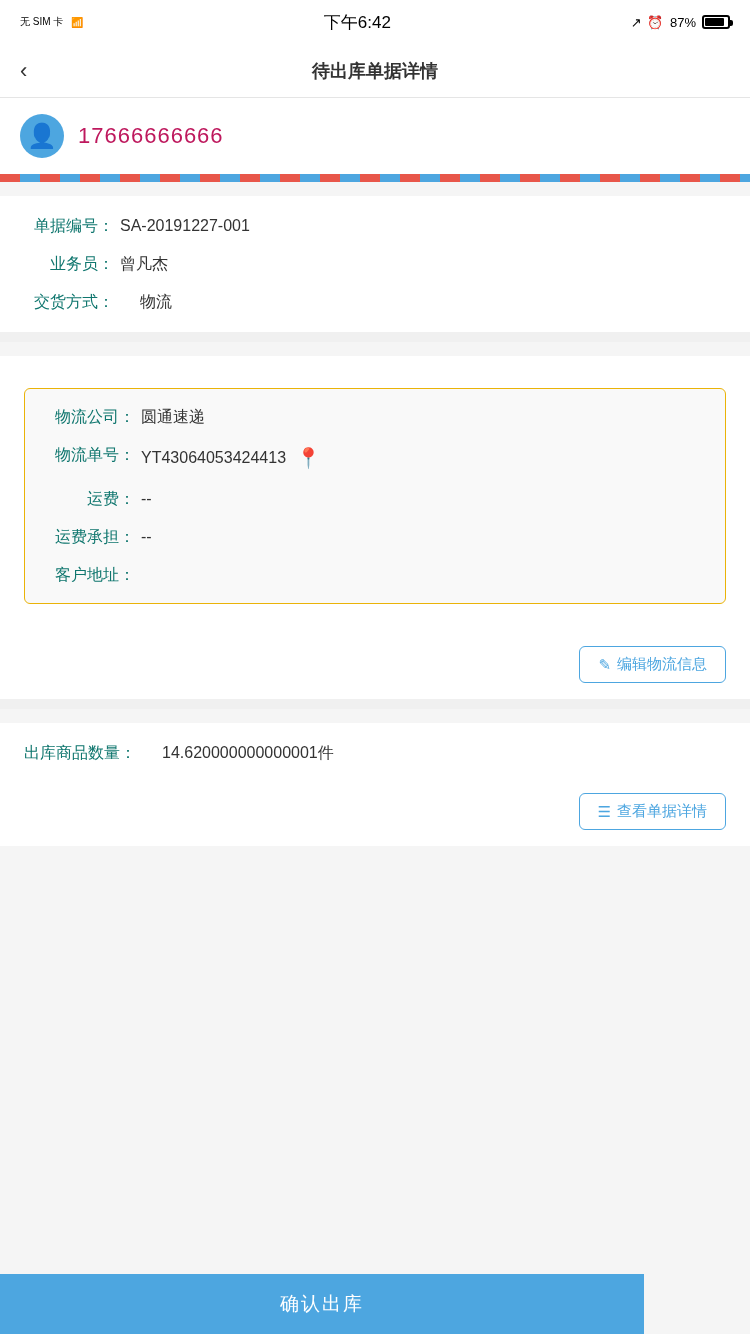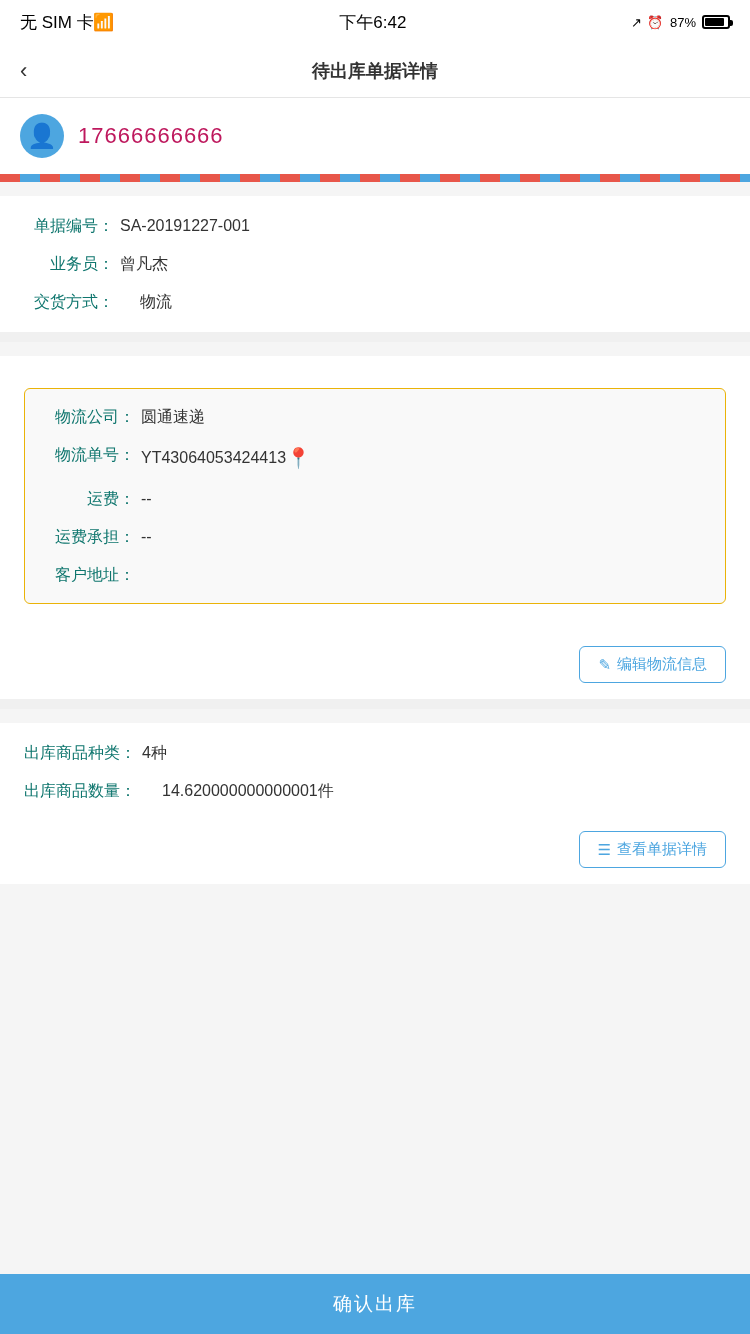--- a/index.html
+++ b/index.html
@@ -18,21 +18,21 @@
       background: #fff;
       height: 44px;
       display: flex;
       align-items: center;
       justify-content: space-between;
       padding: 0 20px;
       font-size: 15px;
       font-weight: 500;
       color: #000;
     }
-    .status-left { font-size: 17px; display: flex; align-items: center; }
+    .status-left { font-size: 10px; display: flex; align-items: center; gap: 8px; }
     .status-center { font-size: 17px; font-weight: 500; }
     .status-right { display: flex; align-items: center; gap: 6px; font-size: 13px; }
     .battery-bar {
       width: 28px; height: 14px; border: 2px solid #000; border-radius: 3px; position: relative;
       display: inline-flex; align-items: center; padding: 1px;
     }
     .battery-bar::after {
       content: ''; position: absolute; right: -5px; top: 3px;
       width: 3px; height: 6px; background: #000; border-radius: 0 2px 2px 0;
     }
@@ -130,20 +130,21 @@
       margin-right: 6px;
       flex-shrink: 0;
     }
     .info-value {
       color: #333;
       flex: 1;
     }
     .info-value.with-icon {
       display: flex;
       align-items: center;
+      gap: 10px;
     }
     .location-icon {
       color: #4da6e0;
       font-size: 20px;
       cursor: pointer;
     }
 
     
     .logistics-box {
       background: #f9f9f9;
@@ -191,21 +192,21 @@
     .empty-space {
       height: 200px;
       background: #f5f5f5;
     }
 
     
     .confirm-btn-wrap {
       position: fixed;
       bottom: 0;
       left: 0;
-      width: 750px;
+      width: 644px;
       background: #f0abfc;
       padding: 0;
     }
     .confirm-btn {
       width: 100%;
       height: 60px;
       background: #4da6e0;
       border: none;
       color: #fff;
       font-size: 19px;
@@ -297,24 +298,20 @@
   <button class="edit-btn">
     <span class="edit-icon">✎</span>
     <span>编辑物流信息</span>
   </button>
 </div>
 
 <div class="section-divider"></div>
 
 <div class="section">
   <div class="info-row">
-    <span class="info-label">出库商品种类：</span>
-    <span class="info-value">4种</span>
-  </div>
-  <div class="info-row">
     <span class="info-label">出库商品数量：</span>
     <span class="info-value">14.620000000000001件</span>
   </div>
 </div>
 
 <div class="action-row">
   <button class="view-btn">
     <span>☰</span>
     <span>查看单据详情</span>
   </button>

